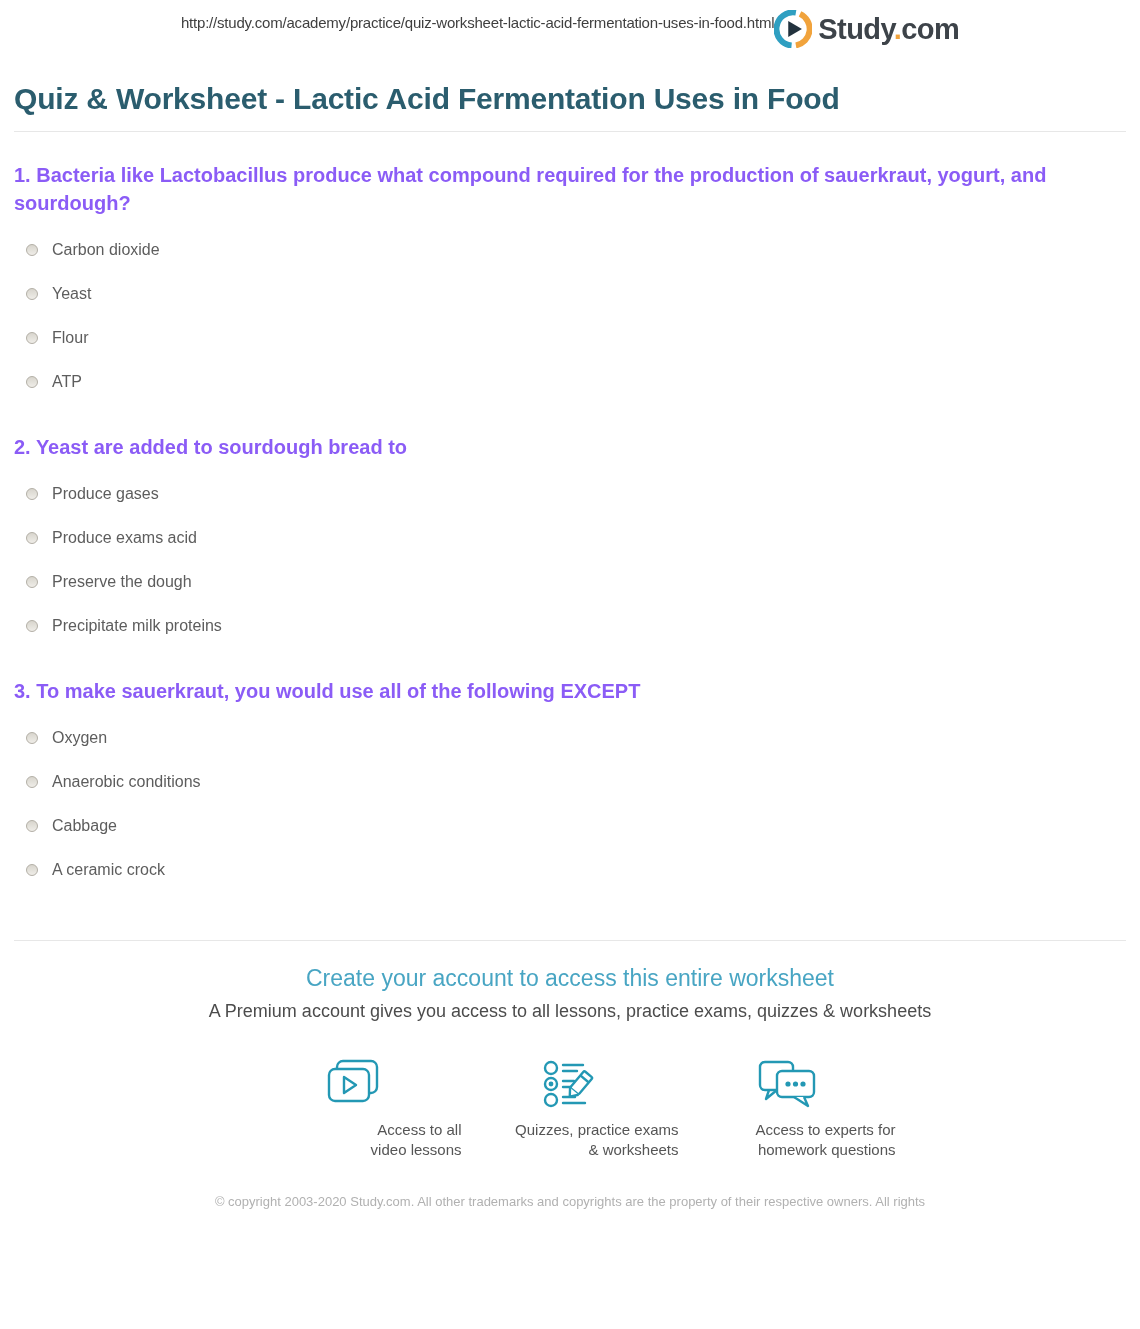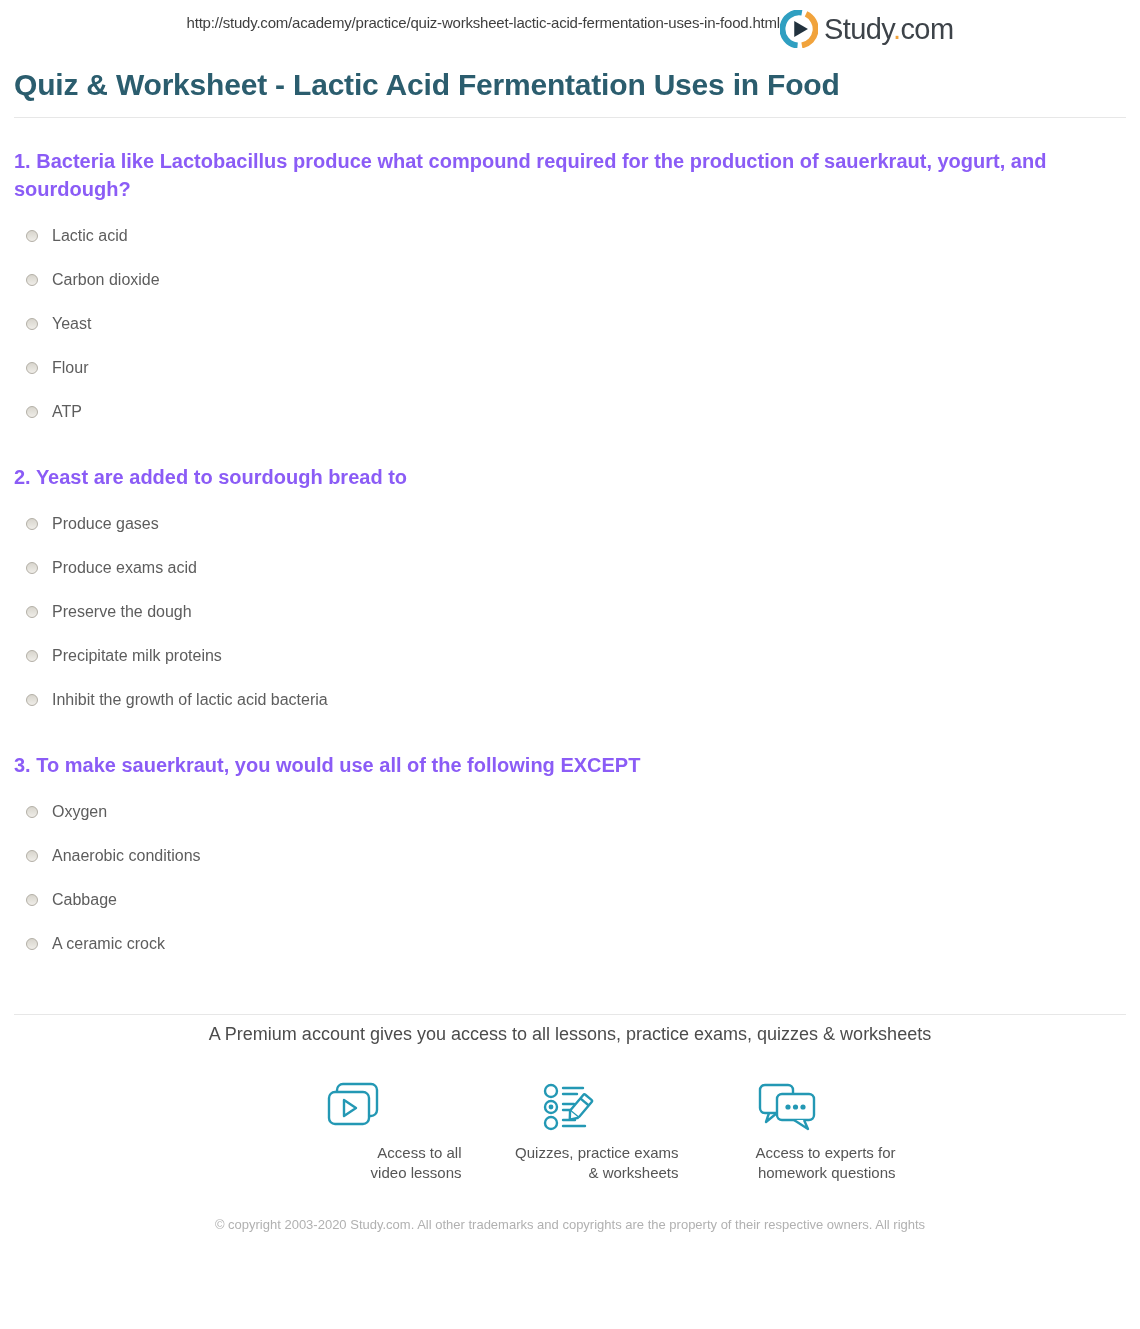--- a/index.html
+++ b/index.html
@@ -10,26 +10,26 @@
     margin: 0 auto;
     font-family: "Liberation Sans", sans-serif;
     color: #555555;
   }
   .page { padding: 10px 14px 30px 14px; }
 
   
   .header { display: flex; justify-content: center; align-items: flex-start; }
   .page-url { font-size: 15px; color: #3f3f3f; padding-top: 4px; letter-spacing: -0.2px; }
   .logo { display: flex; align-items: center; gap: 6px; cursor: pointer; }
-  .logo-text { font-size: 29px; font-weight: 400; color: #3d4349; letter-spacing: -0.6px; }
+  .logo-text { font-size: 29px; font-weight: 700; color: #3d4349; letter-spacing: -0.6px; }
   .logo-text .dot { color: #f1a33c; }
 
   
   .page-title {
-    margin-top: 20px;
+    margin-top: 34px;
     font-size: 30px;
     font-weight: 700;
     color: #2b5d6e;
     letter-spacing: -0.2px;
   }
   .divider { border: none; border-top: 1px solid #e7e7e7; margin-top: 15px; }
 
   
   .question { margin-top: 29px; }
   .question-prompt {
@@ -107,24 +107,20 @@
   </div>
 
   <h1 class="page-title">Quiz &amp; Worksheet - Lactic Acid Fermentation Uses in Food</h1>
   <hr class="divider">
 
   <section class="question">
     <h2 class="question-prompt">1. Bacteria like Lactobacillus produce what compound required for the production of sauerkraut, yogurt, and sourdough?</h2>
     <ul class="options">
       <li class="option-row">
           <span class="radio"></span>
-          <span class="option-label">Lactic acid</span>
-        </li>
-      <li class="option-row">
-          <span class="radio"></span>
           <span class="option-label">Carbon dioxide</span>
         </li>
       <li class="option-row">
           <span class="radio"></span>
           <span class="option-label">Yeast</span>
         </li>
       <li class="option-row">
           <span class="radio"></span>
           <span class="option-label">Flour</span>
         </li>
@@ -147,24 +143,20 @@
           <span class="option-label">Produce exams acid</span>
         </li>
       <li class="option-row">
           <span class="radio"></span>
           <span class="option-label">Preserve the dough</span>
         </li>
       <li class="option-row">
           <span class="radio"></span>
           <span class="option-label">Precipitate milk proteins</span>
         </li>
-      <li class="option-row">
-          <span class="radio"></span>
-          <span class="option-label">Inhibit the growth of lactic acid bacteria</span>
-        </li>
     </ul>
   </section>
 
   <section class="question">
     <h2 class="question-prompt">3. To make sauerkraut, you would use all of the following EXCEPT</h2>
     <ul class="options">
       <li class="option-row">
           <span class="radio"></span>
           <span class="option-label">Oxygen</span>
         </li>
@@ -179,20 +171,21 @@
       <li class="option-row">
           <span class="radio"></span>
           <span class="option-label">A ceramic crock</span>
         </li>
     </ul>
   </section>
 
   <hr class="divider cta-divider">
 
   <div class="cta">
+    <h3 class="cta-heading">Create your account to access this entire worksheet</h3>
     <p class="cta-subheading">A Premium account gives you access to all lessons, practice exams, quizzes &amp; worksheets</p>
 
     <div class="features">
 
       <div class="feature">
         <div class="feature-icon">
           <svg width="56" height="50" viewBox="0 0 56 50">
             <rect x="12" y="3" width="40" height="32" rx="6" fill="none" stroke="#2398b4" stroke-width="2.4"></rect>
             <rect x="4" y="11" width="40" height="32" rx="6" fill="#ffffff" stroke="#2398b4" stroke-width="2.4"></rect>
             <path d="M 19 19 L 31 27 L 19 35 Z" fill="none" stroke="#2398b4" stroke-width="2.4" stroke-linejoin="round"></path>

